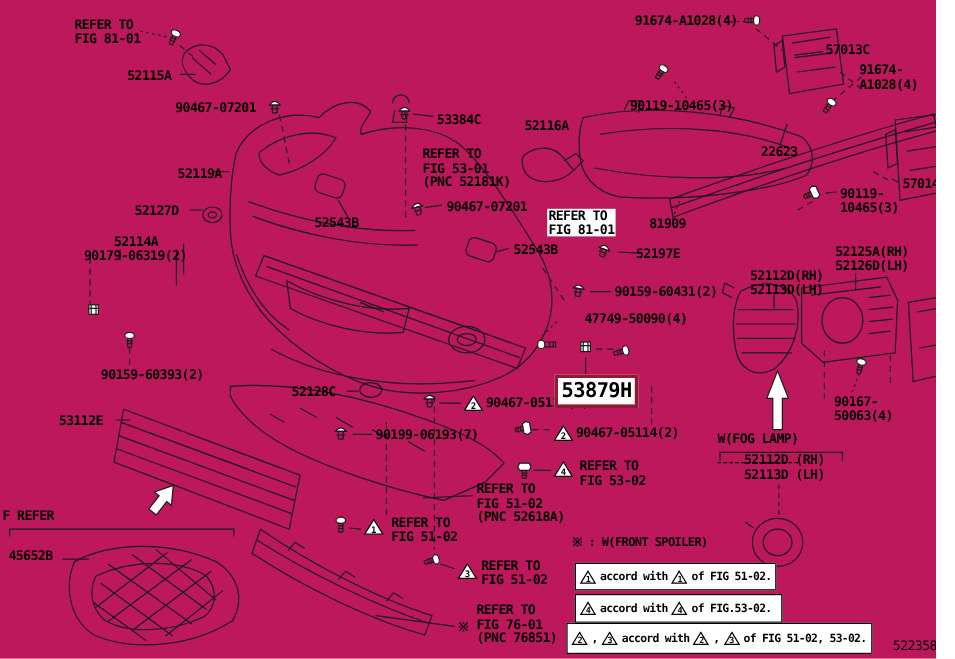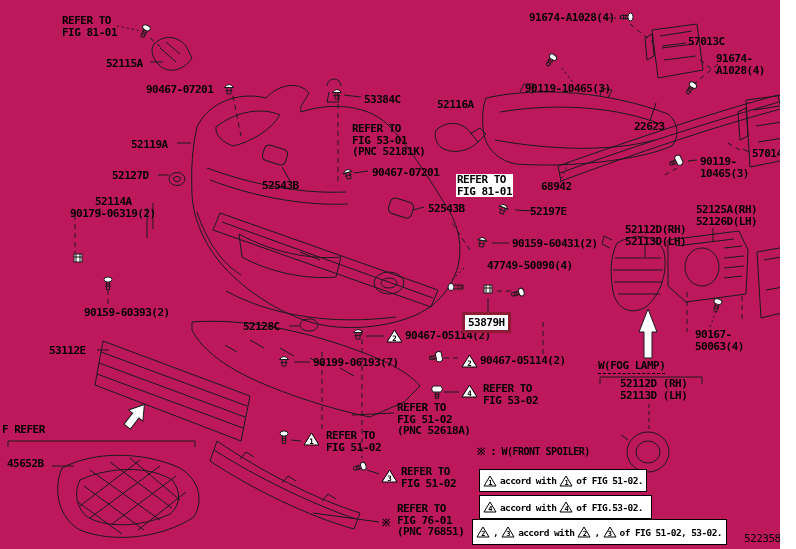--- a/index.html
+++ b/index.html
@@ -4,35 +4,35 @@
 <style>
   *{box-sizing:border-box}
   html,body{margin:0;padding:0;background:#fff}
   #stage{position:relative;width:780px;height:549px;background:#be185d;overflow:hidden;
          font-family:"DejaVu Sans Mono",monospace;color:#000}
   #art{position:absolute;left:0;top:0;z-index:1}
   .lbl{position:absolute;z-index:3;font-weight:bold;font-size:11px;line-height:11.5px;
        letter-spacing:-0.5px;white-space:pre-line;color:#000}
   .lbl.bg{background:#fff;padding:0 1px}
   .hlbox{position:absolute;left:462px;top:312px;z-index:5;border:3px solid #8e1b33;background:#fff;
-         padding:1px 3px;font-weight:bold;font-size:11px;letter-spacing:-0.5px;color:#000}
+         padding:1px 3px;font-weight:bold;font-size:17px;letter-spacing:-0.5px;color:#000}
   .tri{position:absolute;width:17px;height:14px;z-index:4}
   .tri svg{position:absolute;left:0;top:0}
   .tri b{position:absolute;left:0;right:0;bottom:-1px;text-align:center;
          font-size:7.5px;line-height:10px;font-weight:bold}
   .ltri{position:relative;display:inline-block;width:14px;height:12px;flex:none}
   .ltri svg{position:absolute;left:0;top:0}
   .ltri b{position:absolute;left:0;right:0;bottom:-1px;text-align:center;
           font-size:7px;line-height:9px;font-weight:bold}
   .legend-row{position:absolute;z-index:3;display:flex;align-items:center;gap:3px;
               border:1px solid #000;background:#fff;padding:0 3px;font-size:9.5px;font-weight:bold;
               letter-spacing:-0.6px;white-space:nowrap;overflow:hidden}
   .note{position:absolute;z-index:3;font-size:10px;font-weight:bold;letter-spacing:-0.5px}
   .star{position:absolute;z-index:4;font-size:10px;font-weight:bold}
-  .udash{border-bottom:1px dashed #000;padding-bottom:1px}
+  .udash{border-bottom:1px dashed #000;padding-bottom:13px}
   .footer-code{position:absolute;z-index:3;font-size:11px;font-weight:normal;letter-spacing:-0.5px}
 </style>
 </head>
 <body>
 
 <div id="stage">
 
   <svg id="art" width="796" height="549" viewBox="0 0 796 549">
     <defs>
       <g id="g-screw">
@@ -203,38 +203,38 @@
         <use href="#g-grommet" transform="translate(78,258)"></use>
         <use href="#g-screw" transform="translate(717,305) rotate(15)"></use>
       </g>
     </g>
   </svg>
 
   <div class="lbl" style="left:62px;top:15px">REFER TO
 FIG 81-01</div>
   <div class="lbl" style="left:106px;top:58px">52115A</div>
   <div class="lbl" style="left:146px;top:84px">90467-07201</div>
-  <div class="lbl" style="left:131px;top:139px">52119A</div>
+  <div class="lbl" style="left:148px;top:139px">52119A</div>
   <div class="lbl" style="left:112px;top:170px">52127D</div>
   <div class="lbl" style="left:95px;top:196px">52114A</div>
   <div class="lbl" style="left:70px;top:208px">90179-06319(2)</div>
   <div class="lbl" style="left:84px;top:307px">90159-60393(2)</div>
   <div class="lbl" style="left:49px;top:345px">53112E</div>
   <div class="lbl" style="left:7px;top:458px">45652B</div>
   <div class="lbl" style="left:364px;top:94px">53384C</div>
   <div class="lbl" style="left:437px;top:99px">52116A</div>
   <div class="lbl" style="left:352px;top:123px">REFER TO
 FIG 53-01
 (PNC 52181K)</div>
   <div class="lbl" style="left:372px;top:167px">90467-07201</div>
   <div class="lbl" style="left:262px;top:180px">52543B</div>
   <div class="lbl bg" style="left:456px;top:174px">REFER TO
 FIG 81-01</div>
   <div class="lbl" style="left:428px;top:203px">52543B</div>
-  <div class="lbl" style="left:541px;top:181px">68942</div>
+  <div class="lbl" style="left:541px;top:181px">81909</div>
   <div class="lbl" style="left:530px;top:206px">52197E</div>
   <div class="lbl" style="left:512px;top:238px">90159-60431(2)</div>
   <div class="lbl" style="left:487px;top:260px">47749-50090(4)</div>
   <div class="lbl" style="left:243px;top:321px">52128C</div>
   <div class="lbl" style="left:313px;top:357px">90199-06193(7)</div>
   <div class="lbl" style="left:405px;top:330px">90467-05114(2)</div>
   <div class="lbl" style="left:480px;top:355px">90467-05114(2)</div>
   <div class="lbl" style="left:483px;top:383px">REFER TO
 FIG 53-02</div>
   <div class="lbl" style="left:397px;top:402px">REFER TO

